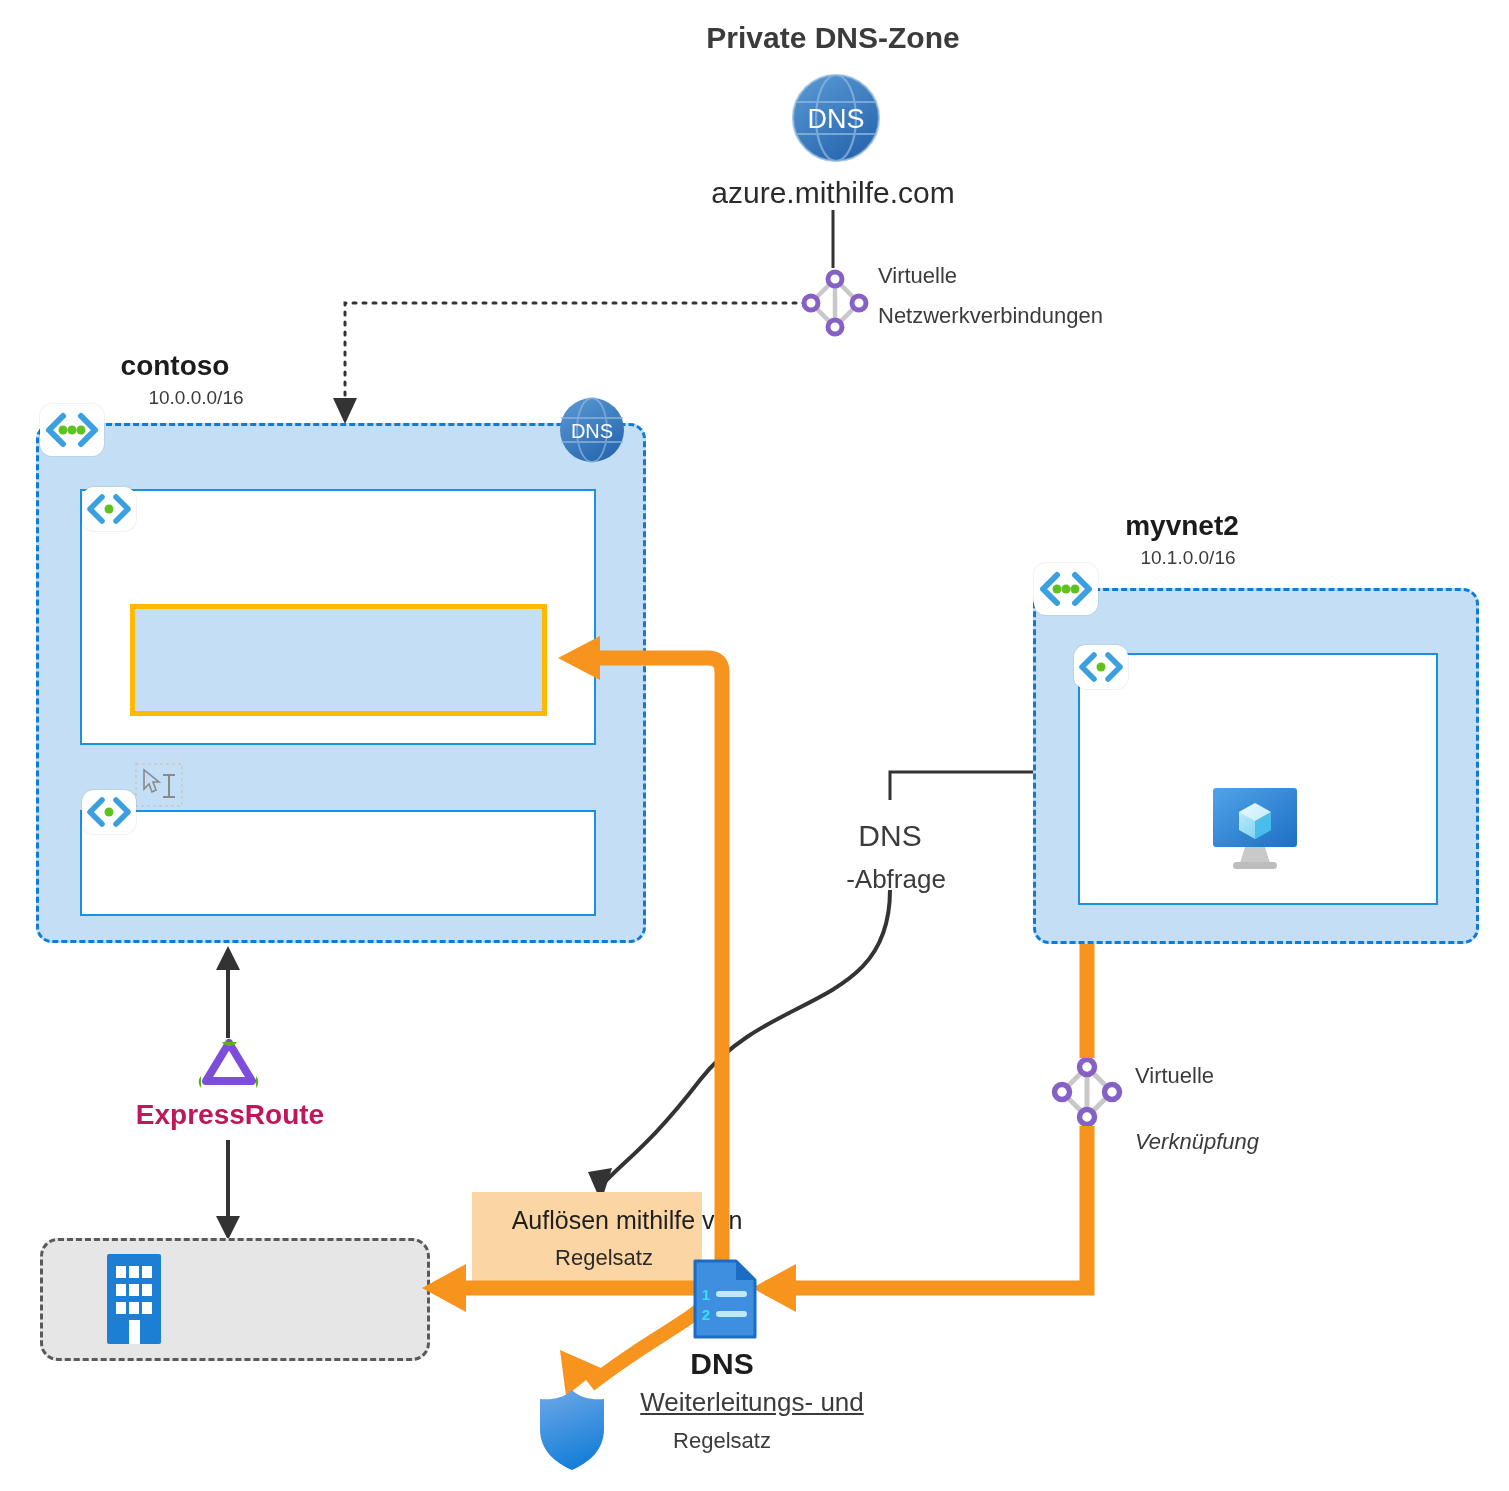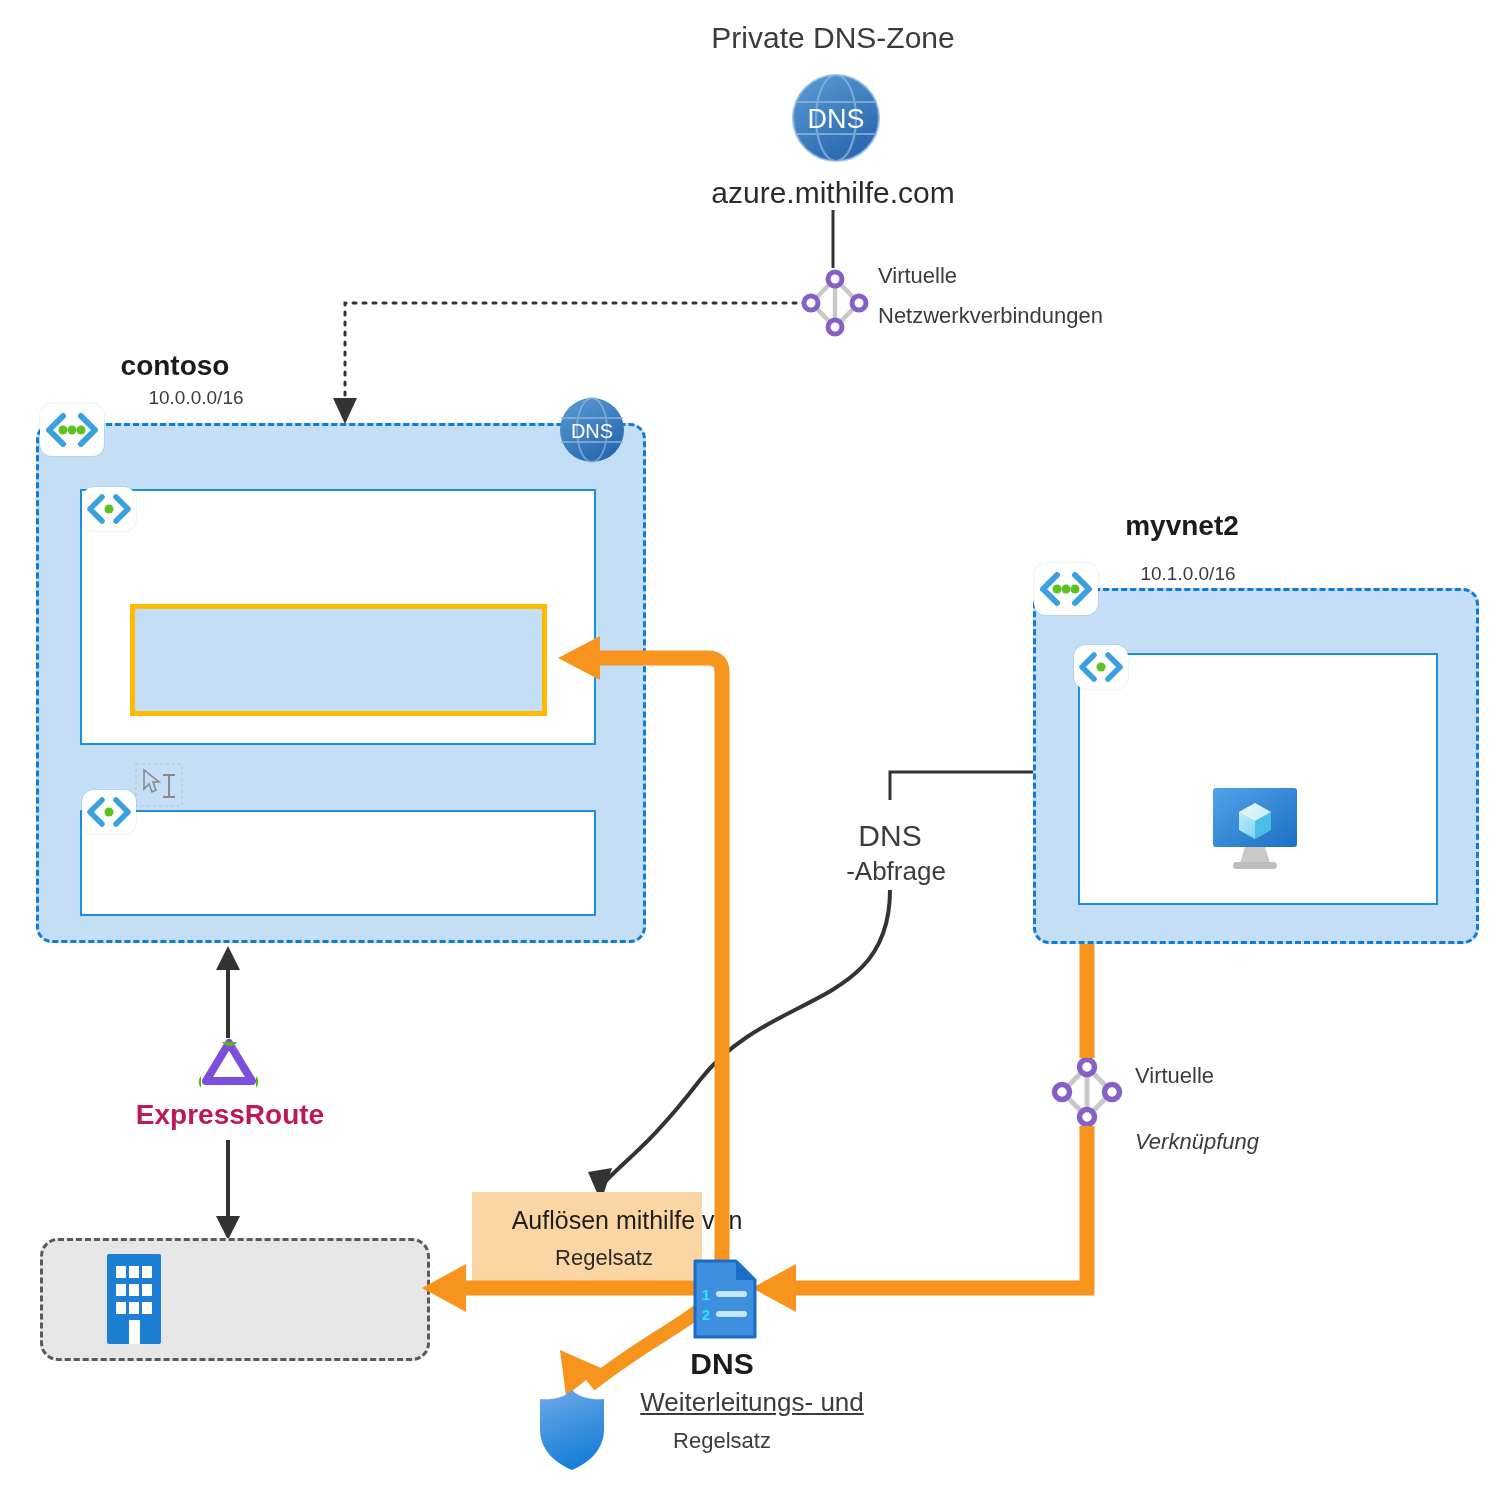--- a/index.html
+++ b/index.html
@@ -40,21 +40,21 @@
   .t-title     { font-size: 30px; color: #3b3b3b; }
   .t-zonename  { font-size: 30px; color: #2b2b2b; }
   .t-vnetname  { font-size: 28px; font-weight: bold; color: #1c1c1c; }
   .t-vnetcidr  { font-size: 19px; color: #3b3b3b; }
   .t-subname   { font-size: 25px; color: #595959; }
   .t-subcidr   { font-size: 27px; color: #3b3b3b; }
   .t-vip       { font-size: 25px; color: #202020; }
   .t-vipip     { font-size: 27px; color: #333333; }
   .t-link      { font-size: 22px; color: #3b3b3b; }
   .t-dnsq-big  { font-size: 30px; color: #3b3b3b; }
-  .t-dnsq-sm   { font-size: 26px; color: #3b3b3b; }
+  .t-dnsq-sm   { font-size: 26px; color: #3b3b3b; margin-top: 8px; }
   .t-express   { font-size: 28px; font-weight: bold; color: #be185d; }
   .t-onprem-b  { font-size: 38px; color: #1f1f1f; }
   .t-onprem-s  { font-size: 25px; color: #2b2b2b; }
   .t-resolve-b { font-size: 25px; color: #1f1f1f; }
   .t-resolve-s { font-size: 22px; color: #2b2b2b; }
   .t-dns-bold  { font-size: 30px; font-weight: bold; color: #1c1c1c; }
   .t-dns-sub   { font-size: 26px; color: #3b3b3b; text-decoration: underline; }
   .t-dns-sub2  { font-size: 22px; color: #3b3b3b; }
   .center { text-align: center; transform: translateX(-50%); }
 
@@ -154,21 +154,21 @@
 
     <line x1="228" y1="1140" x2="228" y2="1218" stroke="#333333" stroke-width="4"></line>
     <path d="M 216,1216 L 240,1216 L 228,1240 z" fill="#333333"></path>
 
     <path d="M 1080,772 L 890,772 L 890,800" fill="none" stroke="#333333" stroke-width="3"></path>
 
     <path d="M 890,890 C 890,1010 770,990 700,1080 C 650,1145 625,1160 602,1185" fill="none" stroke="#333333" stroke-width="4"></path>
     <path d="M 588,1172 L 612,1168 L 601,1202 z" fill="#333333"></path>
   </svg>
 
-  <div class="txt t-title center" style="left:833px; top:20px;">Private DNS-Zone</div>
+  <div class="txt t-title center" style="left:833px; top:20px;font-weight:bold;">Private DNS-Zone</div>
 
   <svg class="globe" style="left:790px; top:72px; width:92px; height:92px;" viewBox="0 0 92 92">
     <circle cx="46" cy="46" r="43" fill="url(#gGlobeBig)"></circle>
     <g stroke="#8fb8e0" stroke-width="2.2" fill="none" opacity="0.75">
       <ellipse cx="46" cy="46" rx="43" ry="43"></ellipse>
       <ellipse cx="46" cy="46" rx="20" ry="43"></ellipse>
       <line x1="5" y1="30" x2="87" y2="30"></line>
       <line x1="5" y1="62" x2="87" y2="62"></line>
     </g>
     <text x="46" y="56" font-family="Liberation Sans, sans-serif" font-size="27" fill="#ffffff" text-anchor="middle">DNS</text>
@@ -246,21 +246,21 @@
     <svg width="48" height="34" viewBox="0 0 48 34">
       <path d="M17,5 L5,17 L17,29" fill="none" stroke="#3aa0e0" stroke-width="5.5" stroke-linecap="round" stroke-linejoin="round"></path>
       <path d="M31,5 L43,17 L31,29" fill="none" stroke="#3aa0e0" stroke-width="5.5" stroke-linecap="round" stroke-linejoin="round"></path>
       <circle cx="24" cy="17" r="4.5" fill="#5dc21e"></circle>
     </svg>
   </div>
   <div class="txt t-subname center" style="left:375px; top:825px;">Subnetz des ausgehenden Endpunkts</div>
   <div class="txt t-subcidr center" style="left:340px; top:861px;">10.0.1.0/28</div>
 
   <div class="txt t-vnetname center" style="left:1182px; top:509px;">myvnet2</div>
-  <div class="txt t-vnetcidr center" style="left:1188px; top:547px;margin-top:16px;">10.1.0.0/16</div>
+  <div class="txt t-vnetcidr center" style="left:1188px; top:547px;">10.1.0.0/16</div>
 
   <div class="vnet" style="left:1033px; top:588px; width:446px; height:356px;"></div>
   <div class="icontile" style="left:1034px; top:563px; width:64px; height:52px;">
     <svg width="58" height="40" viewBox="0 0 58 40">
       <path d="M20,6 L6,20 L20,34" fill="none" stroke="#3aa0e0" stroke-width="6" stroke-linecap="round" stroke-linejoin="round"></path>
       <path d="M38,6 L52,20 L38,34" fill="none" stroke="#3aa0e0" stroke-width="6" stroke-linecap="round" stroke-linejoin="round"></path>
       <circle cx="20" cy="20" r="4.5" fill="#5dc21e"></circle>
       <circle cx="29" cy="20" r="4.5" fill="#5dc21e"></circle>
       <circle cx="38" cy="20" r="4.5" fill="#5dc21e"></circle>
     </svg>

